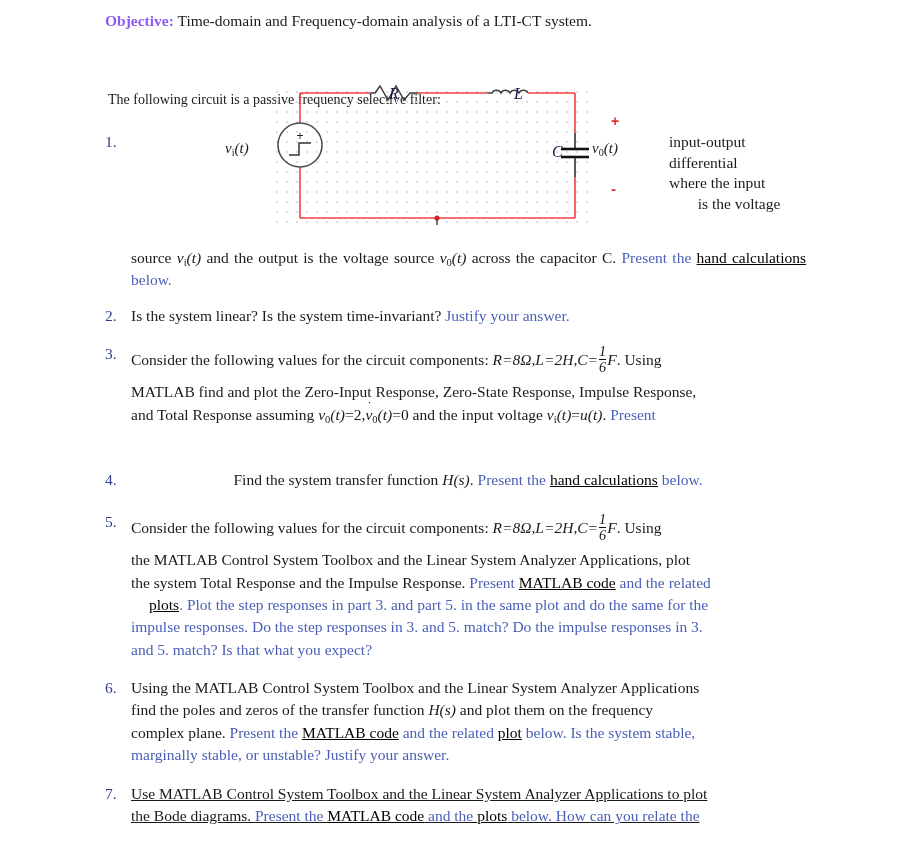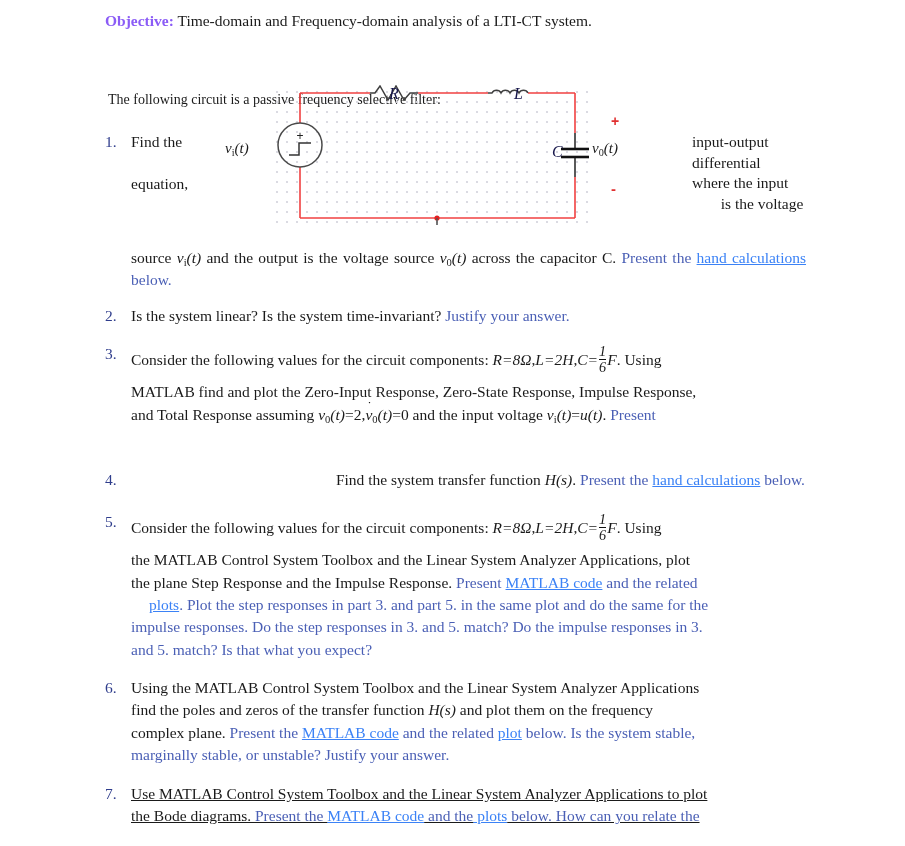--- a/index.html
+++ b/index.html
@@ -15,21 +15,21 @@
     overflow: hidden;
     position: relative;
   }
   .page {
     position: relative;
     width: 905px;
     height: 846px;
     padding: 0;
   }
   .lnk { color: #4a5fb5; }
-  .lnk-u { color: #3b82f6; text-decoration: underline; }
+  .lnk-u { color: #000000; text-decoration: underline; }
   b.obj { font-weight: bold; color: #8b5cf6; }
 
   
   .objective {
     position: absolute;
     left: 105px; top: 12px;
     font-size: 15.5px;
   }
   .intro {
     position: absolute;
@@ -205,27 +205,23 @@
   <div class="lbl-R">R</div>
   <div class="lbl-L">L</div>
   <div class="lbl-C">C</div>
   <div class="lbl-vi"><span class="mi">v</span><span class="sub mi">i</span><span class="mi">(t)</span></div>
   <div class="lbl-vo"><span class="mi">v</span><span class="sub mrm">0</span><span class="mi">(t)</span></div>
   <div class="plus-mark">+</div>
   <div class="minus-mark">-</div>
 
   <div class="item" style="left:105px; top:132px; width:150px;">
     <div class="marker">1.</div>
-    <div class="body" style="width:120px;">
-      <div>Find    the</div>
-      <div style="margin-top:22px;">equation,</div>
-    </div>
-  </div>
-
-  <div style="position:absolute; left:692px; top:132px; width:140px; font-size:15.5px; line-height:1.33;">
+  </div>
+
+  <div style="position:absolute; left:669px; top:132px; width:140px; font-size:15.5px; line-height:1.33;">
     <div>input-output</div>
     <div>differential</div>
     <div>where  the  input</div>
     <div style="text-align:center;">is the voltage</div>
   </div>
 
   <div style="position:absolute; left:131px; top:248px; width:675px; font-size:15.5px; line-height:1.33; text-align:justify;">
     <span>source </span><span class="mi">v<span class="sub">i</span>(t)</span><span> and the output is the voltage source </span><span class="mi">v<span class="sub mrm">0</span>(t)</span><span> across the capacitor C. </span><span class="lnk">Present the </span><span class="lnk-u">hand calculations</span><span class="lnk"> below.</span>
   </div>
 
@@ -244,34 +240,34 @@
       </div>
       <div style="margin-top:8px;">MATLAB find and plot the Zero-Input Response, Zero-State Response, Impulse Response,</div>
       <div style="margin-top:2px; text-align:justify;">
         <span>and  Total  Response  assuming  </span><span class="mi">v<span class="sub mrm">0</span>(t)<span class="mrm">=2</span></span><span class="mrm">,</span><span class="mi dotacc">v<span class="sub mrm">0</span>(t)<span class="mrm">=0</span></span><span>  and  the  input  voltage  </span><span class="mi">v<span class="sub">i</span>(t)<span class="mrm">=</span>u(t)</span><span>. </span><span class="lnk">Present</span>
       </div>
     </div>
   </div>
 
   <div class="item" style="left:105px; top:470px; width:702px;">
     <div class="marker">4.</div>
-    <div class="body" style="width:674px; text-align:right;">
+    <div class="body" style="width:674px; text-align:center;">
       <span>Find the system transfer function </span><span class="mi">H(s)</span><span>. </span><span class="lnk">Present the </span><span class="lnk-u">hand calculations</span><span class="lnk"> below.</span>
     </div>
   </div>
 
   <div class="item" style="left:105px; top:512px; width:702px;">
     <div class="marker">5.</div>
     <div class="body" style="width:674px;">
       <div>
         <span>Consider the following values for the circuit components:  </span><span class="mi">R=8Ω</span><span class="mrm">,</span><span class="mi">L=2H</span><span class="mrm">,</span><span class="mi"><span>C=</span><span class="frac"><span class="n">1</span><span class="d">6</span></span><span>F</span></span><span>. Using</span>
       </div>
       <div style="margin-top:8px;">the MATLAB Control System Toolbox and the Linear System Analyzer Applications, plot</div>
       <div style="margin-top:2px;">
-        <span>the plane Step Response and the Impulse Response. </span><span class="lnk">Present </span><span class="lnk-u">MATLAB code</span><span class="lnk"> and the related</span>
+        <span>the system Total Response and the Impulse Response. </span><span class="lnk">Present </span><span class="lnk-u">MATLAB code</span><span class="lnk"> and the related</span>
       </div>
       <div style="margin-top:2px;margin-left:18px;">
         <span class="lnk-u">plots</span><span class="lnk">. Plot the step responses in part 3. and part 5. in the same plot and do the same for the</span>
       </div>
       <div style="margin-top:2px;" class="lnk">impulse responses. Do the step responses in 3. and 5. match? Do the impulse responses in 3.</div>
       <div style="margin-top:2px;" class="lnk">and 5. match? Is that what you expect?</div>
     </div>
   </div>
 
   <div class="item" style="left:105px; top:678px; width:702px;">

